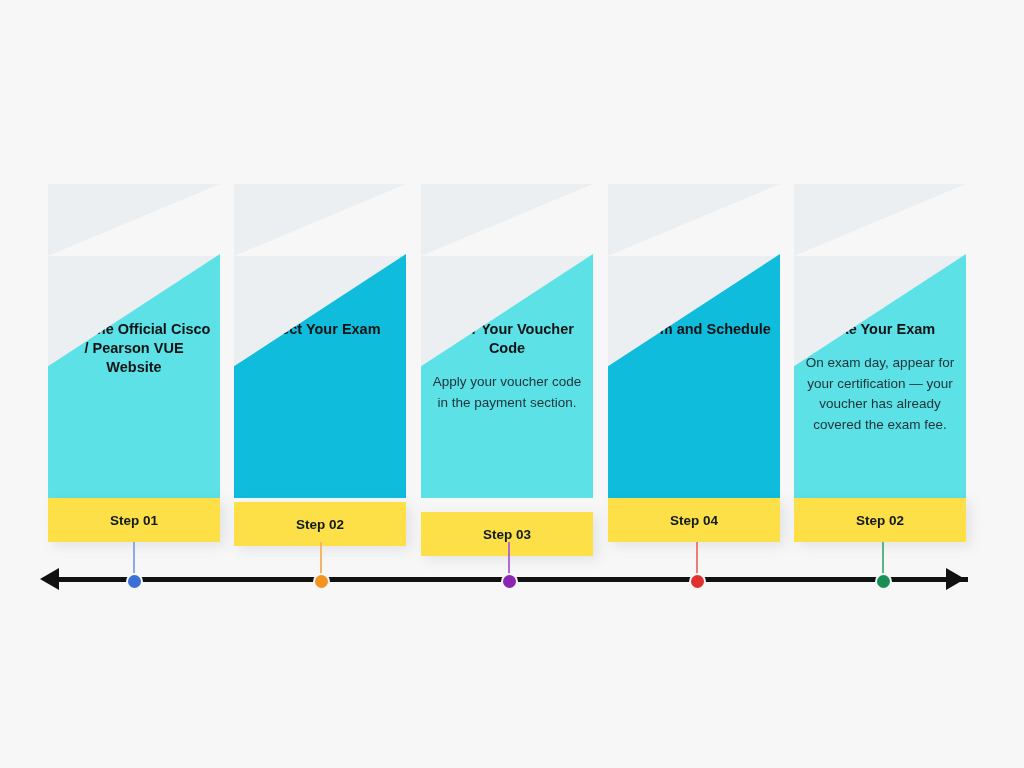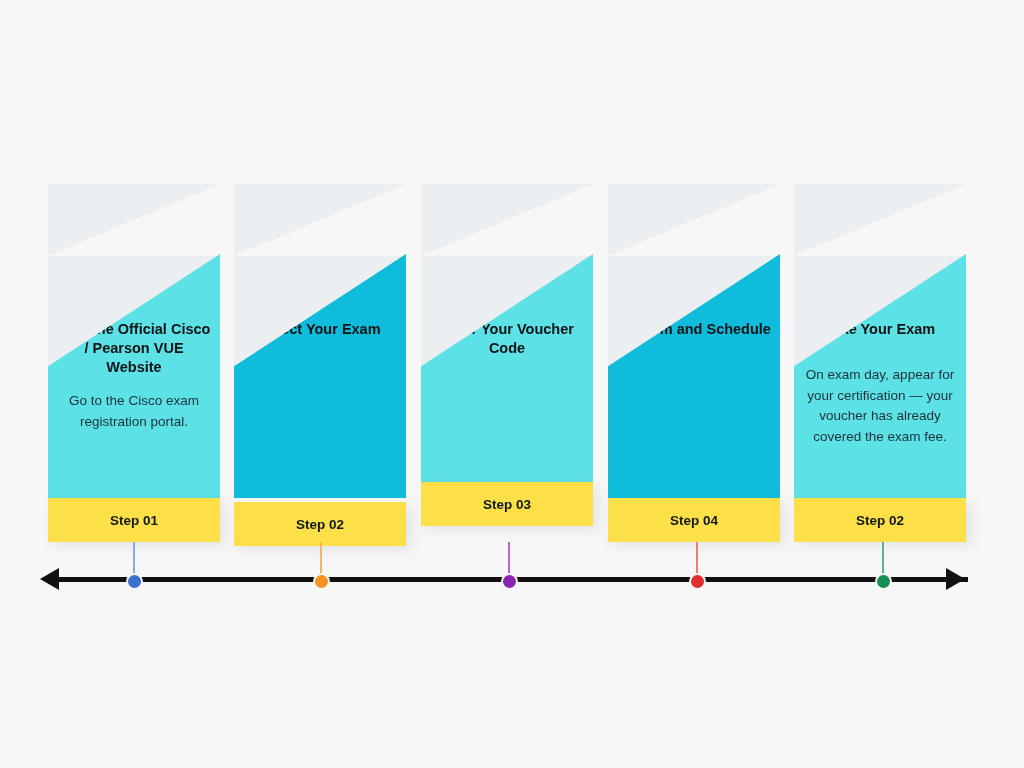--- a/index.html
+++ b/index.html
@@ -138,21 +138,20 @@
 </style>
 </head>
 <body>
 
 <div id="stage">
     <div class="card" style="left: 48px; top: 184px;">
       <div class="card-head" style="height: 314px;"></div>
       <div class="head-notch" style="height: 72px; background: rgb(247, 247, 247);"></div>
       <div class="panel" style="top: 70px; height: 244px; background: rgb(92, 225, 230);">
         <div class="panel-title" style="margin-top: 66px;">Visit the Official Cisco / Pearson VUE Website</div>
-        <div class="panel-body" style="margin-top: 14px;">Go to the Cisco exam registration portal.</div>
       </div>
       <div class="card-footer" style="top: 314px;">
         <span>Step 01</span>
       </div>
     </div>
     <div class="stem" style="left: 133px; top: 542px; height: 35px; background: rgb(143, 169, 232);"></div>
     <div class="card" style="left: 234px; top: 184px;">
       <div class="card-head" style="height: 314px;"></div>
       <div class="head-notch" style="height: 72px; background: rgb(247, 247, 247);"></div>
       <div class="panel" style="top: 70px; height: 244px; background: rgb(15, 188, 220);">
@@ -161,43 +160,44 @@
       <div class="card-footer" style="top: 318px;">
         <span>Step 02</span>
       </div>
     </div>
     <div class="stem" style="left: 320px; top: 542px; height: 35px; background: rgb(246, 179, 106);"></div>
     <div class="card" style="left: 421px; top: 184px;">
       <div class="card-head" style="height: 314px;"></div>
       <div class="head-notch" style="height: 72px; background: rgb(247, 247, 247);"></div>
       <div class="panel" style="top: 70px; height: 244px; background: rgb(92, 225, 230);">
         <div class="panel-title" style="margin-top: 66px;">Enter Your Voucher Code</div>
-      </div>
-      <div class="card-footer" style="top: 298px; justify-content: center;">
+        <div class="panel-body" style="margin-top: 14px;">Apply your voucher code in the payment section.</div>
+      </div>
+      <div class="card-footer" style="top: 328px; justify-content: center;">
         <span>Step 03</span>
       </div>
     </div>
     <div class="stem" style="left: 508px; top: 542px; height: 35px; background: rgb(180, 105, 207);"></div>
     <div class="card" style="left: 608px; top: 184px;">
       <div class="card-head" style="height: 314px;"></div>
       <div class="head-notch" style="height: 72px; background: rgb(247, 247, 247);"></div>
       <div class="panel" style="top: 70px; height: 244px; background: rgb(15, 188, 220);">
         <div class="panel-title" style="margin-top: 66px;">Confirm and Schedule</div>
       </div>
       <div class="card-footer" style="top: 314px; text-align: right;">
         <span>Step 04</span>
       </div>
     </div>
     <div class="stem" style="left: 696px; top: 542px; height: 35px; background: rgb(239, 122, 119);"></div>
     <div class="card" style="left: 794px; top: 184px;">
       <div class="card-head" style="height: 314px;"></div>
       <div class="head-notch" style="height: 72px; background: rgb(247, 247, 247);"></div>
       <div class="panel" style="top: 70px; height: 244px; background: rgb(92, 225, 230);">
         <div class="panel-title" style="margin-top: 66px;">Take Your Exam</div>
-        <div class="panel-body" style="margin-top: 26px;">On exam day, appear for your certification — your voucher has already covered the exam fee.</div>
+        <div class="panel-body" style="margin-top: 14px;">On exam day, appear for your certification — your voucher has already covered the exam fee.</div>
       </div>
       <div class="card-footer" style="top: 314px;">
         <span>Step 02</span>
       </div>
     </div>
     <div class="stem" style="left: 882px; top: 542px; height: 35px; background: rgb(90, 180, 135);"></div>
     <div class="axis-line" style="left: 56px; width: 912px; background: rgb(17, 17, 17);"></div>
     <div class="arrow-head arrow-left" style="left: 40px; border-right-color: rgb(17, 17, 17);"></div>
     <div class="arrow-head arrow-right" style="left: 946px; border-left-color: rgb(17, 17, 17);"></div>
     <div class="dot" style="left: 125.5px; background: rgb(59, 111, 212);"></div>

